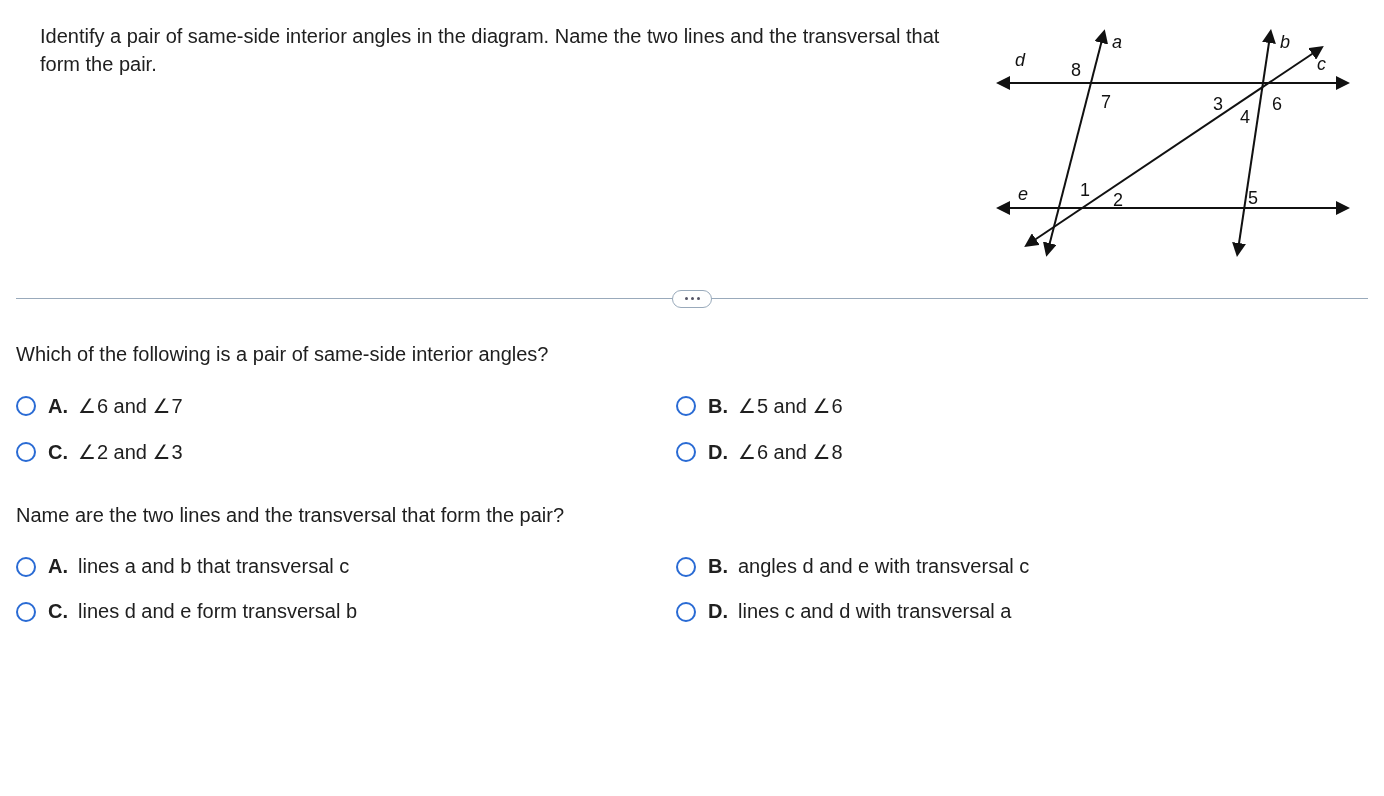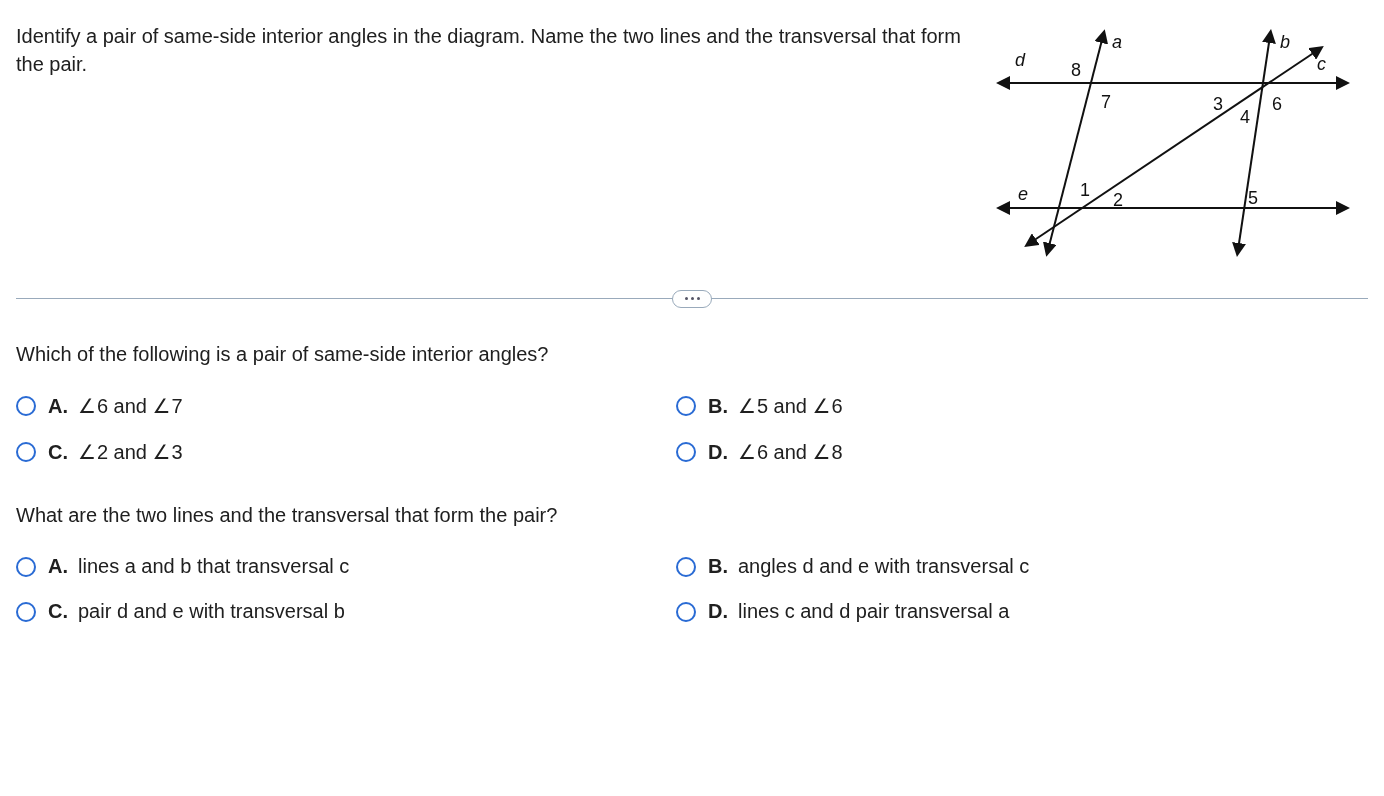--- a/index.html
+++ b/index.html
@@ -9,20 +9,21 @@
     font-family: Arial, "Helvetica Neue", sans-serif;
     font-size: 20px;
     color: #202020;
     background: #fff;
     width: 1384px;
   }
   .top-row {
     display: flex;
     align-items: flex-start;
     gap: 20px;
+    margin-left: 24px;
   }
   .question-text {
     flex: 1;
     line-height: 1.4;
     padding-top: 4px;
   }
   .diagram {
     width: 370px;
     height: 250px;
     flex-shrink: 0;
@@ -184,44 +185,44 @@
     <div class="radio"></div>
     <div class="choice-label">
       <span class="letter">D.</span>
       <span>
         <span class="angle">6</span><span> and </span><span class="angle">8</span>
       </span>
     </div>
   </div>
 </div>
 
-<div class="subq">What are the two lines and the transversal that form the pair?</div>
+<div class="subq">Name are the two lines and the transversal that form the pair?</div>
 
 <div class="choices">
   <div class="choice">
     <div class="radio"></div>
     <div class="choice-label">
       <span class="letter">A.</span>
       <span>lines a and b that transversal c</span>
     </div>
   </div>
   <div class="choice">
     <div class="radio"></div>
     <div class="choice-label">
       <span class="letter">B.</span>
       <span>angles d and e with transversal c</span>
     </div>
   </div>
   <div class="choice">
     <div class="radio"></div>
     <div class="choice-label">
       <span class="letter">C.</span>
-      <span>pair d and e with transversal b</span>
+      <span>lines d and e form transversal b</span>
     </div>
   </div>
   <div class="choice">
     <div class="radio"></div>
     <div class="choice-label">
       <span class="letter">D.</span>
-      <span>lines c and d pair transversal a</span>
+      <span>lines c and d with transversal a</span>
     </div>
   </div>
 </div>
 
 </body></html>

